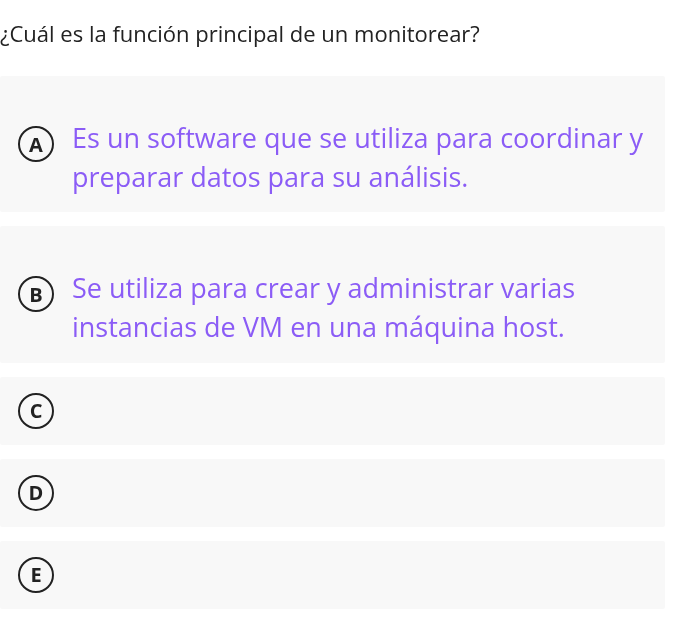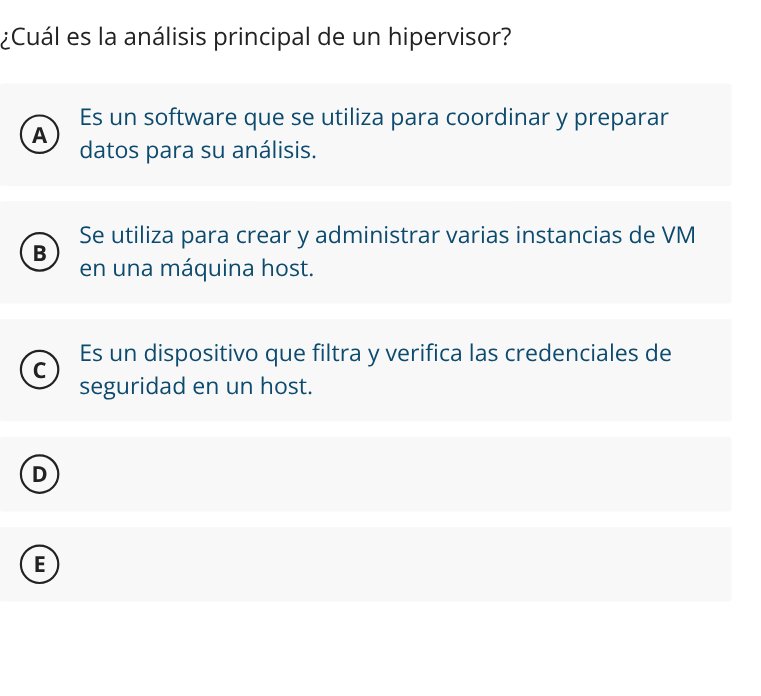--- a/index.html
+++ b/index.html
@@ -41,46 +41,46 @@
     border: 2.5px solid #222222;
     border-radius: 50%;
     display: flex;
     align-items: center;
     justify-content: center;
     font-size: 20px;
     font-weight: 700;
     color: #222222;
   }
   .option-text {
-    font-size: 21px;
+    font-size: 27px;
     line-height: 1.45;
-    color: #0c4a6e;
+    color: #8b5cf6;
     font-weight: 400;
+    margin-top: 26px;
   }
 </style>
 </head>
 <body>
 
-<div class="question">¿Cuál es la análisis principal de un hipervisor?</div>
+<div class="question">¿Cuál es la función principal de un monitorear?</div>
 
 <div class="options">
 
   <div class="option">
     <div class="option-letter">A</div>
     <div class="option-text">Es un software que se utiliza para coordinar y preparar datos para su análisis.</div>
   </div>
 
   <div class="option">
     <div class="option-letter">B</div>
     <div class="option-text">Se utiliza para crear y administrar varias instancias de VM en una máquina host.</div>
   </div>
 
   <div class="option">
     <div class="option-letter">C</div>
-    <div class="option-text">Es un dispositivo que filtra y verifica las credenciales de seguridad en un host.</div>
   </div>
 
   <div class="option">
     <div class="option-letter">D</div>
   </div>
 
   <div class="option">
     <div class="option-letter">E</div>
   </div>
 

